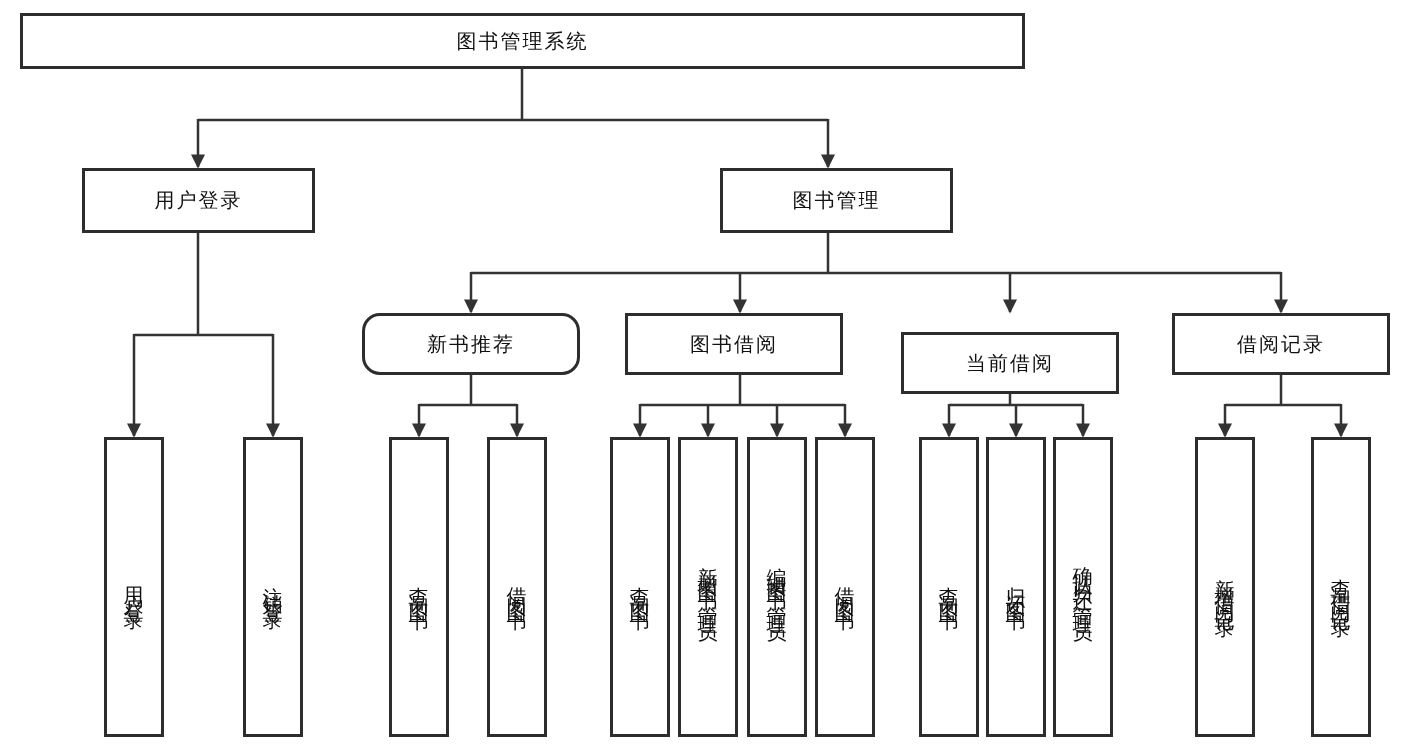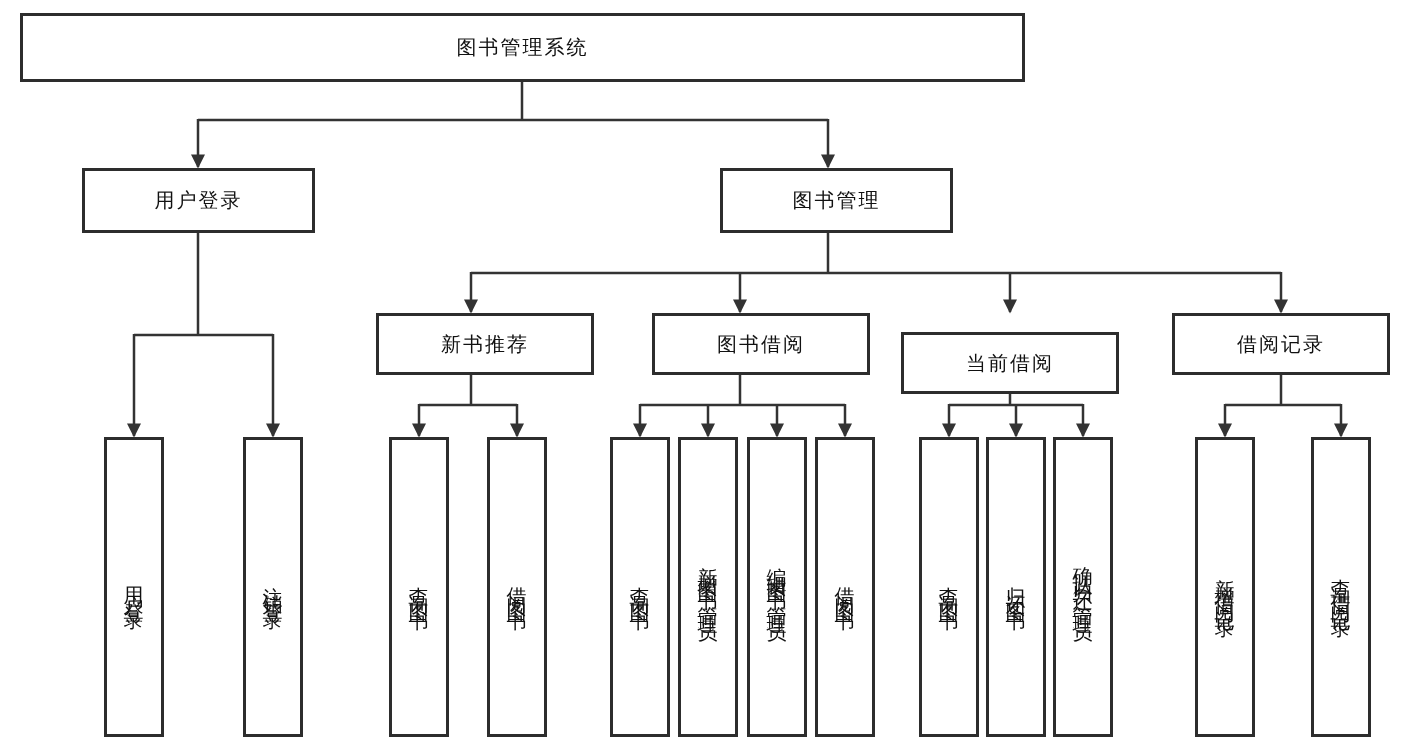--- a/index.html
+++ b/index.html
@@ -23,26 +23,26 @@
     background: #ffffff;
     border: 3px solid #2d2d2d;
     display: flex;
     align-items: center;
     justify-content: center;
     font-size: 20px;
     color: #111111;
     letter-spacing: 2px;
     white-space: nowrap;
   }
-  .root  { left: 20px;  top: 13px;  width: 1005px; height: 69px; }
+  .root  { left: 20px;  top: 13px;  width: 1005px; height: 56px; }
   .l2a   { left: 82px;  top: 168px; width: 233px;  height: 65px; }
   .l2b   { left: 720px; top: 168px; width: 233px;  height: 65px; }
   .l3    { top: 313px; width: 218px; height: 62px; }
-  .l3a   { left: 376px; }
-  .l3b   { left: 652px; }
+  .l3a   { left: 362px; border-radius: 18px; }
+  .l3b   { left: 625px; }
   .l3c   { left: 901px; margin-top: 19px; }
   .l3d   { left: 1172px; }
   .leaf  { top: 437px; width: 60px; height: 300px; }
   .leaf span {
     writing-mode: vertical-rl;
     letter-spacing: 8px;
     font-size: 20px;
     line-height: 1;
     white-space: nowrap;
   }

